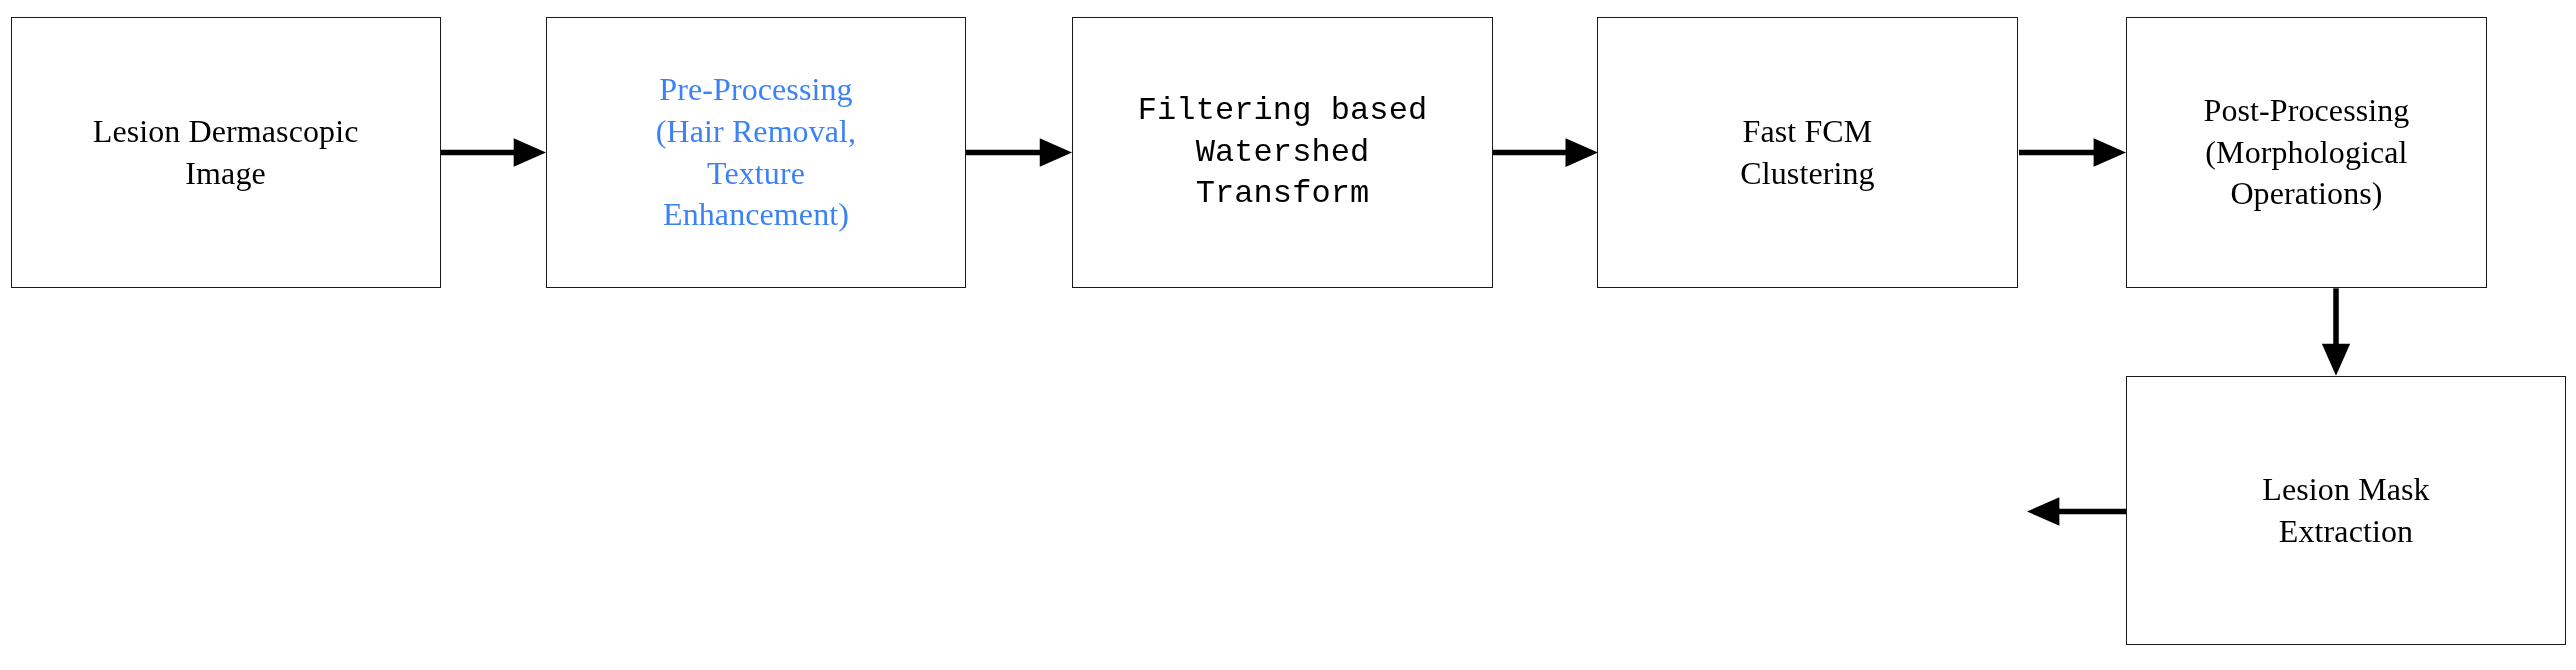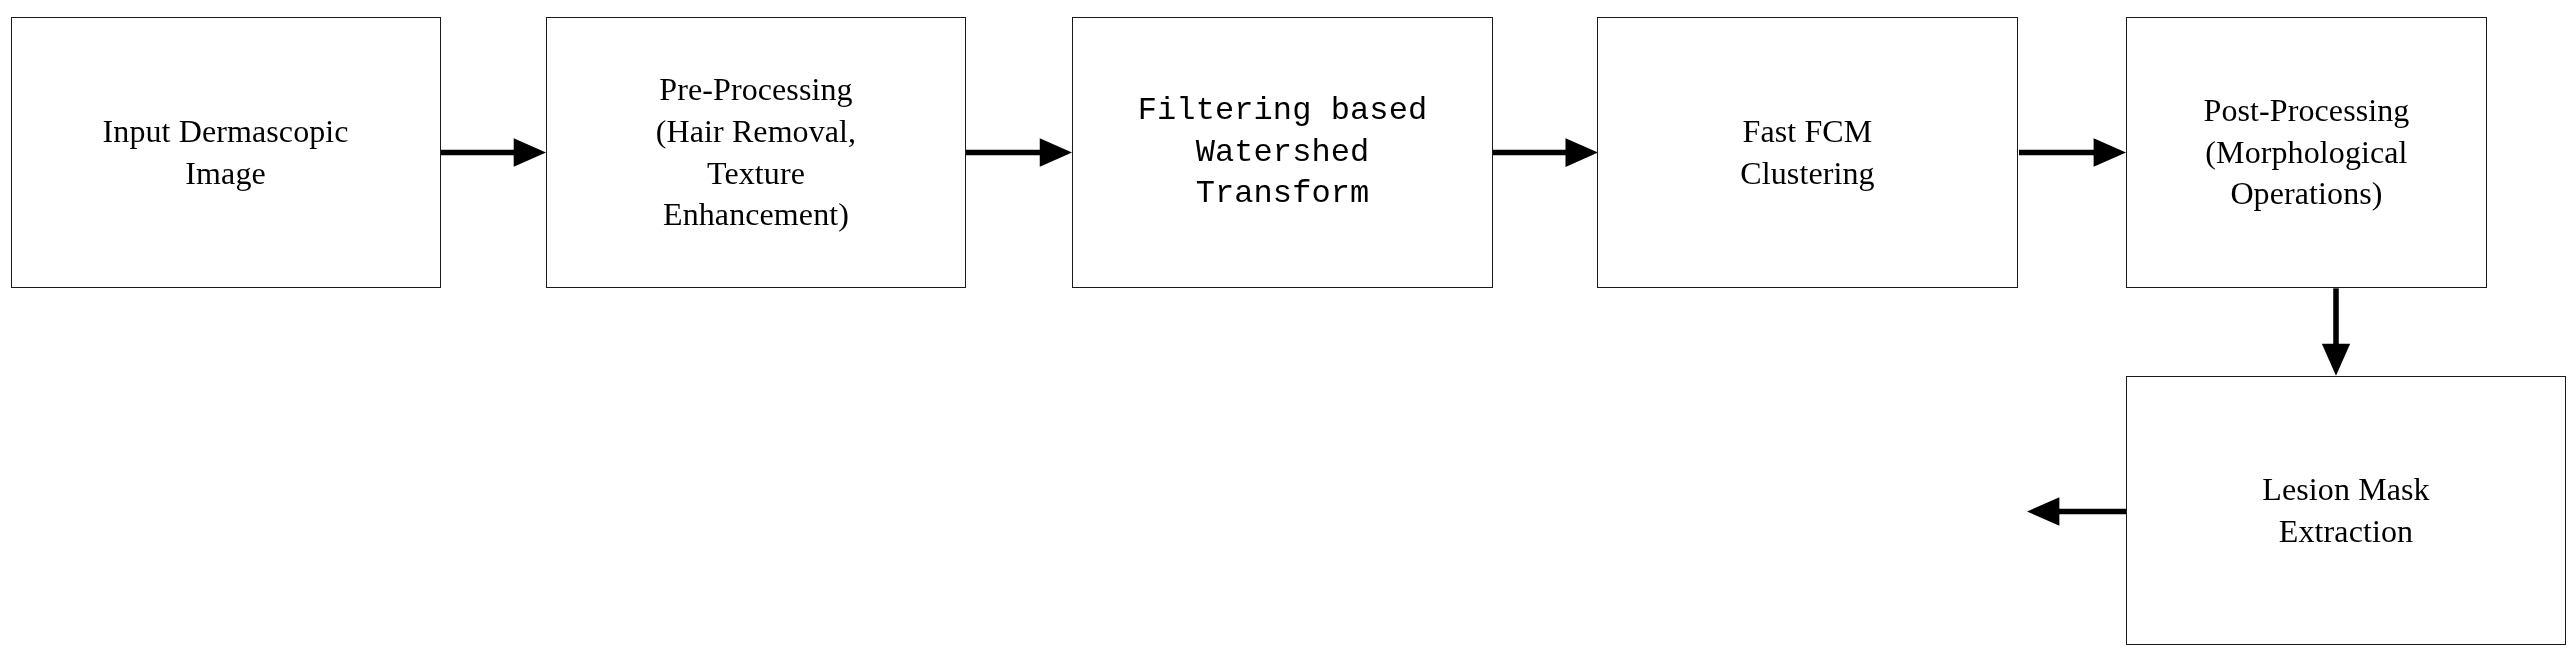--- a/index.html
+++ b/index.html
@@ -40,25 +40,25 @@
   .connector svg {
     display: block;
     overflow: visible;
   }
 </style>
 </head>
 <body>
 
 <div id="canvas" style="background: rgb(255, 255, 255);">
     <div class="node" style="left: 10.6px; top: 17px; width: 430px; height: 271px; border-color: rgb(26, 26, 26);">
-      <div class="node-label" style="color: rgb(0, 0, 0);">Input Dermascopic
+      <div class="node-label" style="color: rgb(0, 0, 0);">Lesion Dermascopic
 Image</div>
     </div>
     <div class="node" style="left: 546px; top: 17px; width: 420px; height: 271px; border-color: rgb(26, 26, 26);">
-      <div class="node-label" style="color: #000000;">Pre-Processing
+      <div class="node-label" style="color: #3b82f6;">Pre-Processing
 (Hair Removal,
 Texture
 Enhancement)</div>
     </div>
     <div class="node" style="left: 1072px; top: 17px; width: 421px; height: 271px; border-color: rgb(26, 26, 26);">
       <div class="node-label" style="color: rgb(0, 0, 0); font-family: Liberation Mono, monospace;">Filtering based
 Watershed
 Transform</div>
     </div>
     <div class="node" style="left: 1597px; top: 17px; width: 421px; height: 271px; border-color: rgb(26, 26, 26);">

